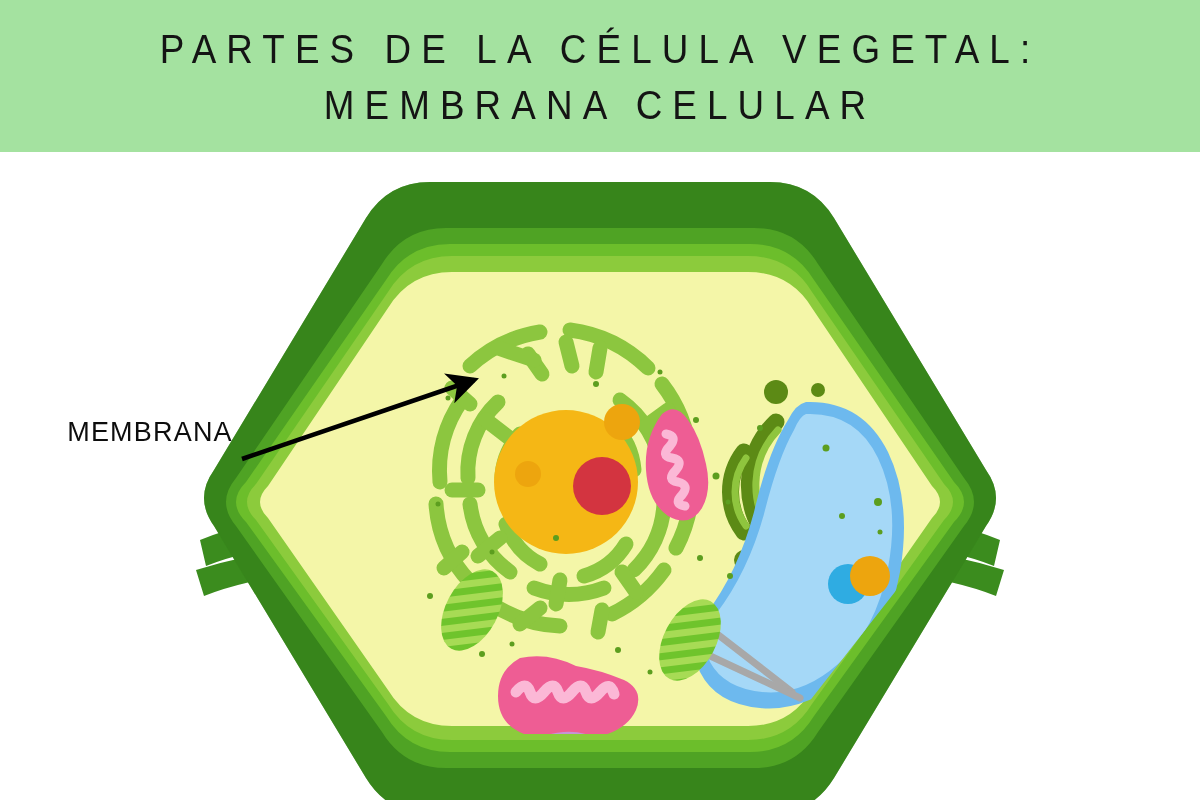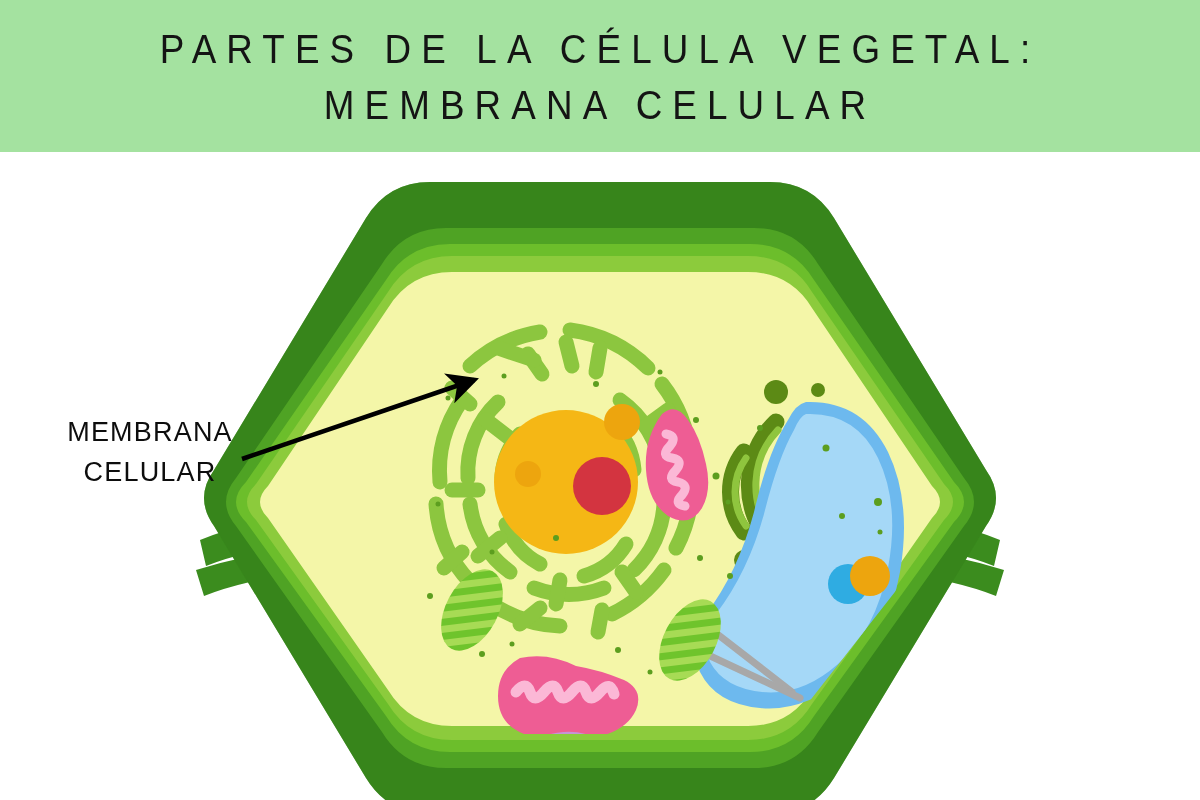--- a/index.html
+++ b/index.html
@@ -336,17 +336,16 @@
     <defs>
       <marker id="arrowHead" viewBox="0 0 12 12" refX="10" refY="6" markerWidth="7" markerHeight="7" orient="auto-start-reverse">
         <path d="M 0 0 L 12 6 L 0 12 L 3.2 6 z" fill="#000000"></path>
       </marker>
     </defs>
     <line x1="242" y1="459" x2="474" y2="380" stroke="#000000" stroke-width="4.5" marker-end="url(#arrowHead)"></line>
   </svg>
 
   <div class="annotation">
     <span class="ann-line">MEMBRANA</span>
-    <span class="ann-line">CELULAR</span>
   </div>
 
 
 </div>
 
 </body></html>

